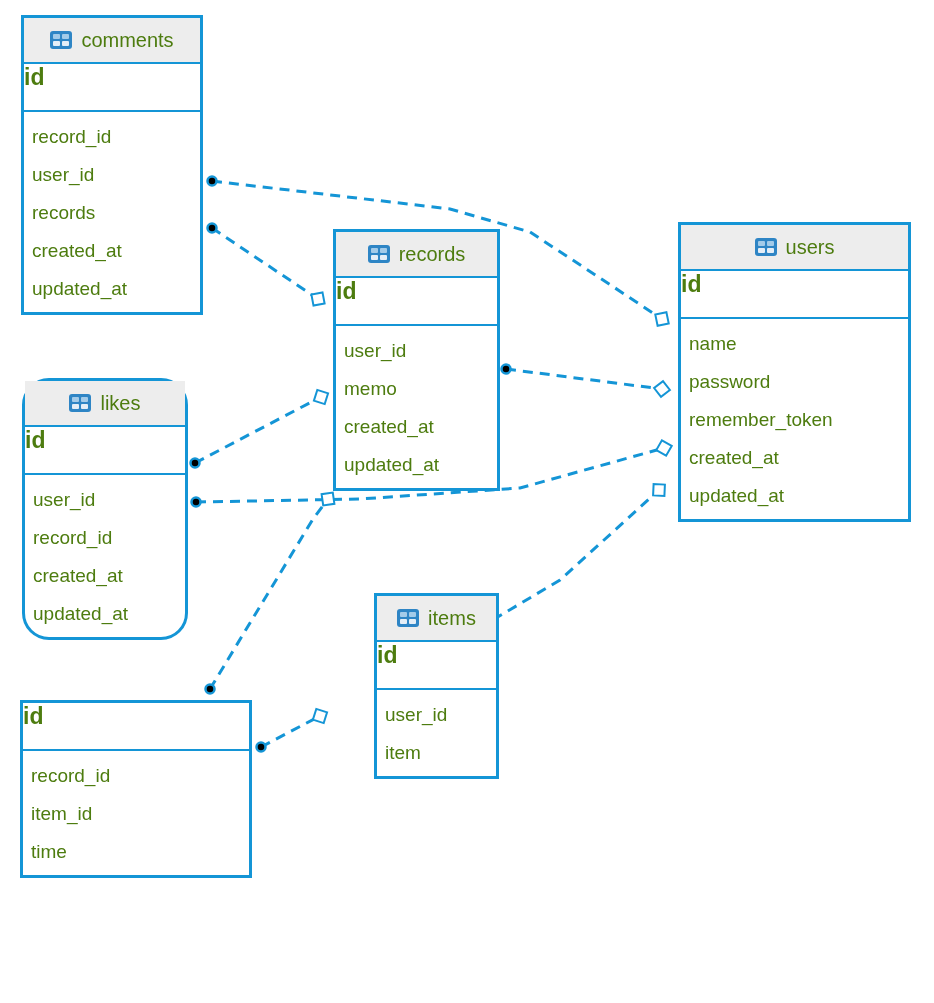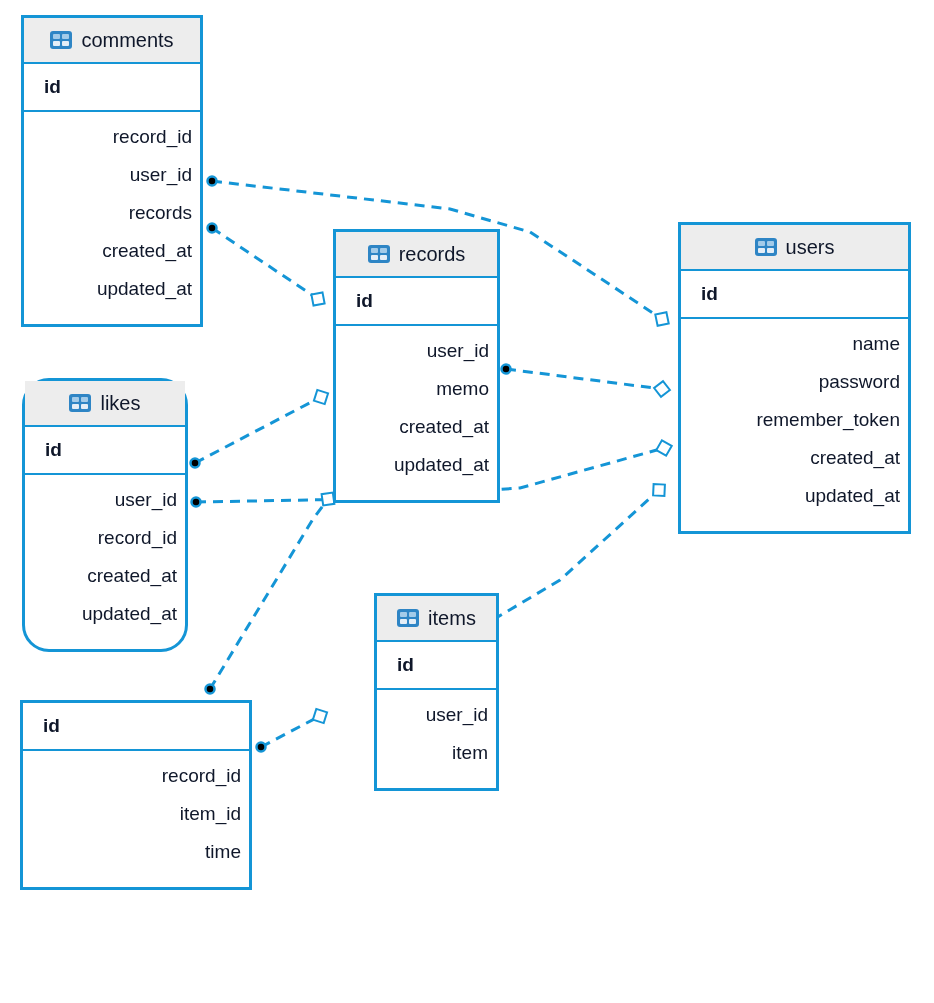--- a/index.html
+++ b/index.html
@@ -1,21 +1,21 @@
 <!DOCTYPE html>
 <html><head>
 <meta charset="utf-8">
 <style>
   html,body{margin:0;padding:0;background:#ffffff;}
   #canvas{
     position:relative;
     width:934px;height:1003px;
     background:#ffffff;
     font-family:"Liberation Sans", sans-serif;
-    color:#0f172a;
+    color:#4d7c0f;
     overflow:hidden;
   }
   #conn-svg{position:absolute;left:0;top:0;width:934px;height:1003px;}
   .table{
     position:absolute;
     box-sizing:border-box;
     border:3px solid #1495D6;
     background:#ffffff;
   }
   .thead{
@@ -39,26 +39,26 @@
     padding:3px;
     box-sizing:border-box;
     flex:0 0 auto;
   }
   .ticon i{display:block;background:#A3CBE9;border-radius:1px;}
   .ticon i.b{background:#E4EEF7;}
   .pk{
     height:46px;
     border-bottom:2px solid #1495D6;
     display:flex;
-    align-items:center;
-    padding:0 20px;
+    align-items:flex-start;
+    padding:0 0;
     font-weight:bold;
-    font-size:19px;
-  }
-  .fields{padding:6px 0 16px 0;text-align:right;}
+    font-size:23px;
+  }
+  .fields{padding:6px 0 4px 0;}
   .frow{
     height:38px;
     line-height:38px;
     padding:0 8px;
     font-size:19px;
     white-space:nowrap;
   }
   
   .t-comments{left:21px;top:15px;width:182px;}
   .t-records{left:333px;top:229px;width:167px;}

